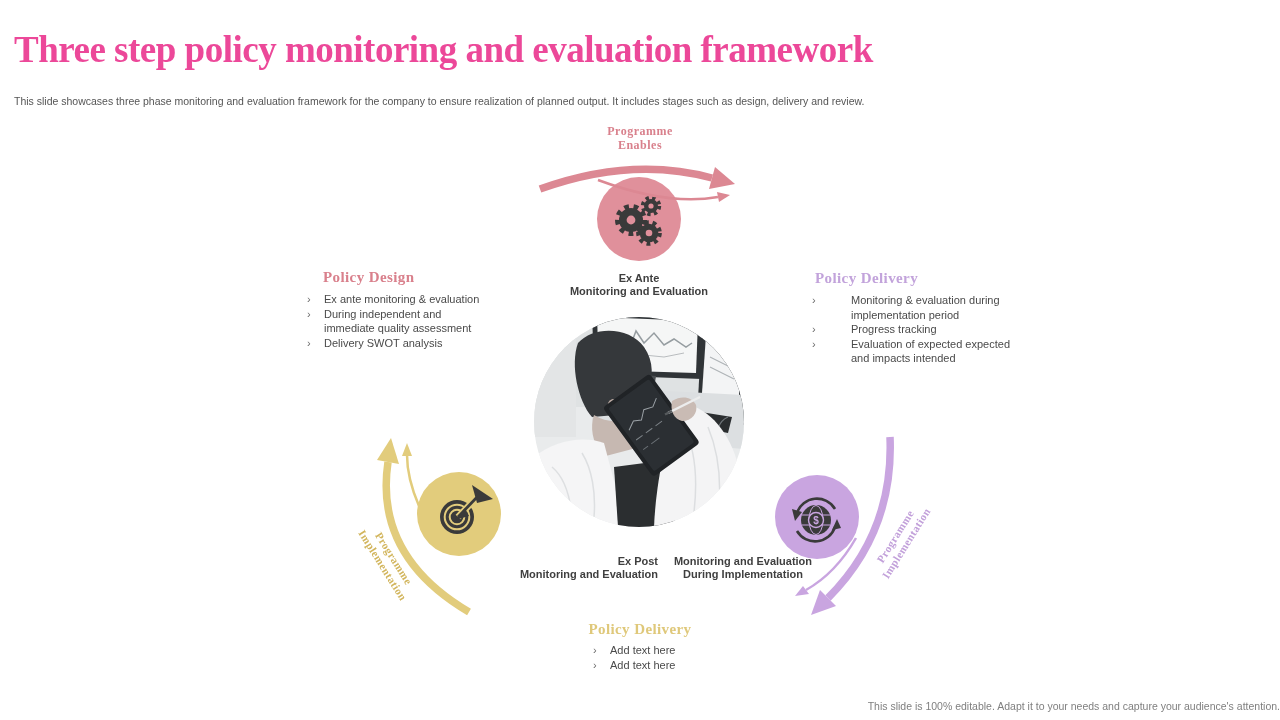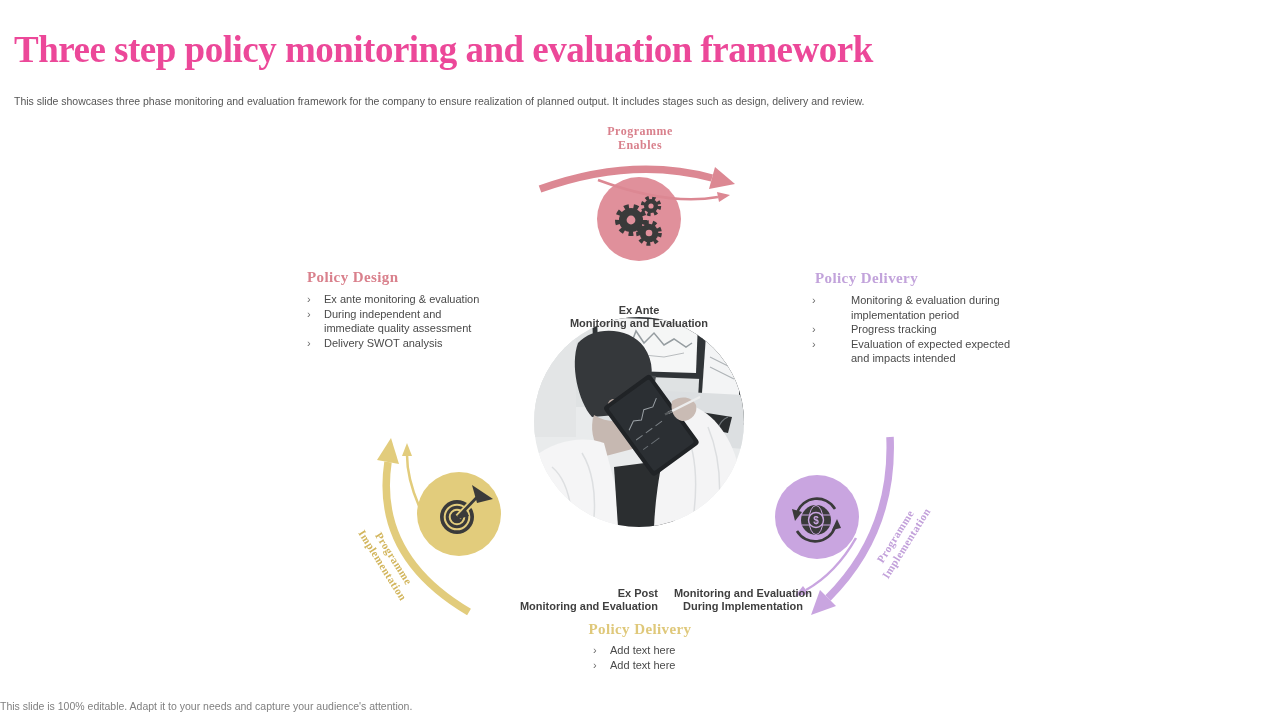--- a/index.html
+++ b/index.html
@@ -2,41 +2,41 @@
 <html><head>
 <meta charset="utf-8">
 <style>
   html,body{margin:0;padding:0;background:#fff;}
   .slide{position:relative;width:1280px;height:720px;background:#ffffff;overflow:hidden;
          font-family:"Liberation Sans",sans-serif;color:#3f3f3f;}
   .title{position:absolute;left:14px;top:28px;width:1000px;
          font-family:"Liberation Serif",serif;font-size:37px;font-weight:700;
          letter-spacing:-0.5px;color:#ec4899;}
   .subtitle{position:absolute;left:14px;top:95px;width:960px;font-size:10.5px;color:#555;}
-  .footer{position:absolute;left:0;top:700px;width:1280px;text-align:left;
+  .footer{position:absolute;left:0;top:700px;width:1280px;text-align:right;
           font-size:10.5px;color:#7f7f7f;}
   .circle{position:absolute;border-radius:50%;}
   .c-pink{left:597px;top:177px;width:84px;height:84px;background:#E0909B;}
   .c-yellow{left:417px;top:472px;width:84px;height:84px;background:#E2CC7C;}
   .c-purple{left:775px;top:475px;width:84px;height:84px;background:#C9A5E0;}
   .photo{position:absolute;left:534px;top:317px;width:210px;height:210px;border-radius:50%;
          overflow:hidden;}
   .node-label{position:absolute;width:200px;text-align:center;font-size:11px;font-weight:bold;
-              line-height:13px;color:#3f3f3f;margin-top:32px;}
+              line-height:13px;color:#3f3f3f;}
   .arrow-label-top{position:absolute;left:560px;top:124px;width:160px;text-align:center;
         font-family:"Liberation Serif",serif;font-weight:bold;font-size:12px;line-height:14px;
         color:#D9808C;letter-spacing:0.5px;}
   .rot-label{position:absolute;width:120px;text-align:center;
         font-family:"Liberation Serif",serif;font-weight:bold;font-size:11px;line-height:13px;
         letter-spacing:0.4px;}
   .rot-yellow{left:328px;top:549px;color:#D2B55C;transform:rotate(58deg);}
   .rot-purple{left:841px;top:527px;color:#C2A0DA;transform:rotate(-58deg);}
   .sec-head{position:absolute;font-family:"Liberation Serif",serif;font-weight:bold;
             font-size:15px;letter-spacing:0.4px;}
-  .sec-head.pink{left:307px;top:269px;color:#D9808C;}
+  .sec-head.pink{left:323px;top:269px;color:#D9808C;}
   .sec-head.purple{left:815px;top:270px;color:#C2A3DB;}
   .sec-head.gold{left:540px;top:621px;width:200px;text-align:center;color:#DFC87A;}
   .bullets{position:absolute;font-size:11px;line-height:14.5px;color:#4a4a4a;}
   .bullets .row{display:flex;}
   .bullets .mark{width:17px;flex:0 0 17px;color:#6a6a6a;}
   .bl-left{left:307px;top:292px;}
   .bl-left .txt{width:170px;}
   .bl-right{left:812px;top:293px;}
   .bl-right .txt{width:172px;margin-left:22px;}
   .bl-bottom{left:593px;top:643px;}

